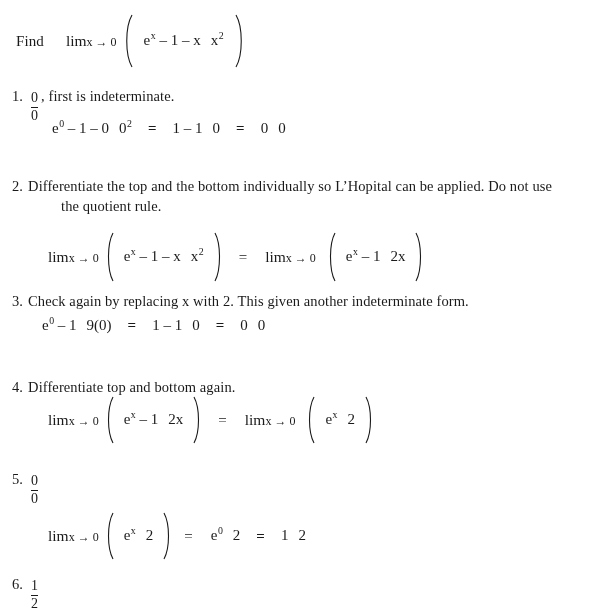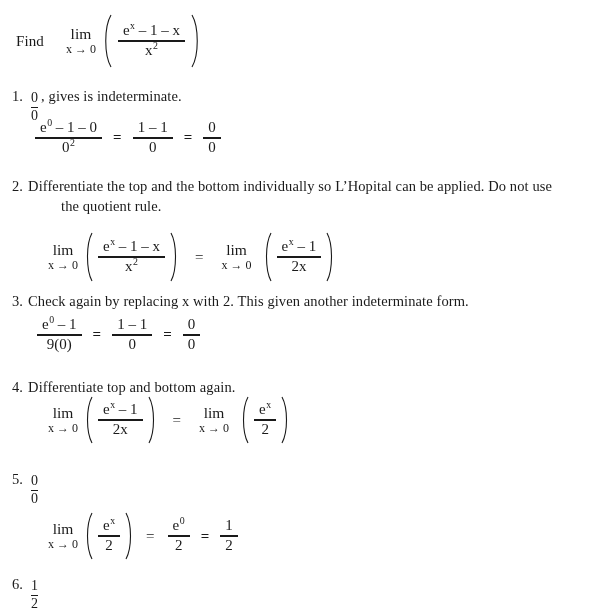--- a/index.html
+++ b/index.html
@@ -30,21 +30,20 @@
     font-size: 15px;
   }
   .txt {
     font-size: 14.5px;
     letter-spacing: .1px;
   }
 
   
   .frac {
     display: inline-flex;
-    flex-direction: column;
     align-items: center;
     justify-content: center;
     vertical-align: middle;
     margin: 0 3px;
     line-height: 1.05;
   }
   .frac > .num,
   .frac > .den {
     padding: 0 5px;
     text-align: center;
@@ -61,22 +60,22 @@
   sup.sp {
     font-size: .66em;
     vertical-align: super;
     line-height: 0;
     margin-left: .5px;
   }
 
   
   .lim {
     display: inline-flex;
-    flex-direction: column;
-    align-items: center;
+    flex-direction: row;
+    align-items: flex-end;
     line-height: 1.1;
     margin: 0 4px;
   }
   .lim .lim-op { font-size: 15.5px; }
   .lim .lim-sub { font-size: 12px; margin-top: 1px; }
 
   
   .paren {
     display: inline-flex;
     align-items: center;
@@ -153,24 +152,24 @@
     </span>
   </div>
 
   <div class="step" style="left:12px; top:88px;">
     <span class="txt num-label">1.</span>
     <span class="inline-frac">
       <span>0</span>
       <span class="bar"></span>
       <span>0</span>
     </span>
-    <span class="txt">, gives is indeterminate.</span>
-  </div>
-
-  <div class="mathline" style="left:32px; top:120px;">
+    <span class="txt">, first is indeterminate.</span>
+  </div>
+
+  <div class="mathline" style="left:44px; top:120px;">
     <span class="frac">
       <span class="num">
         <span>e</span><sup class="sp">0</sup>
         <span>– 1 – 0</span>
       </span>
       <span class="bar"></span>
       <span class="den">
         <span>0</span><sup class="sp">2</sup>
       </span>
     </span>

